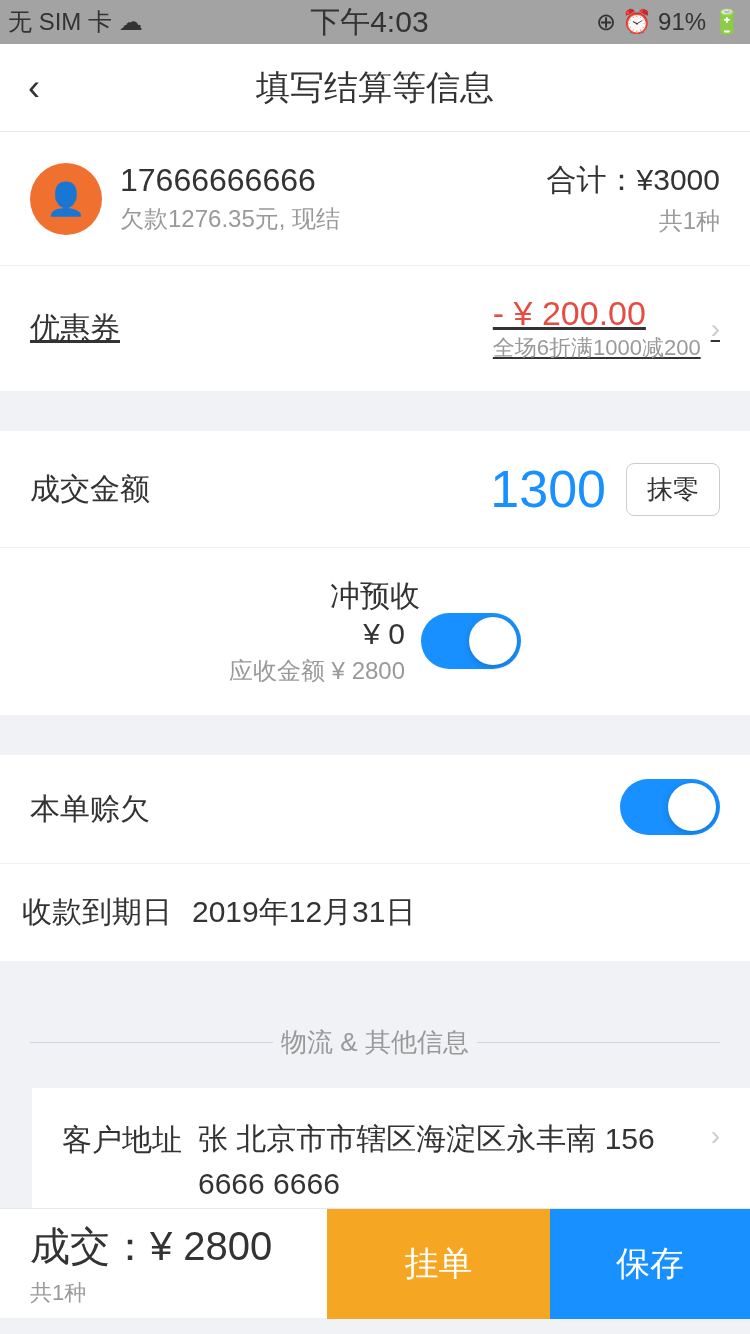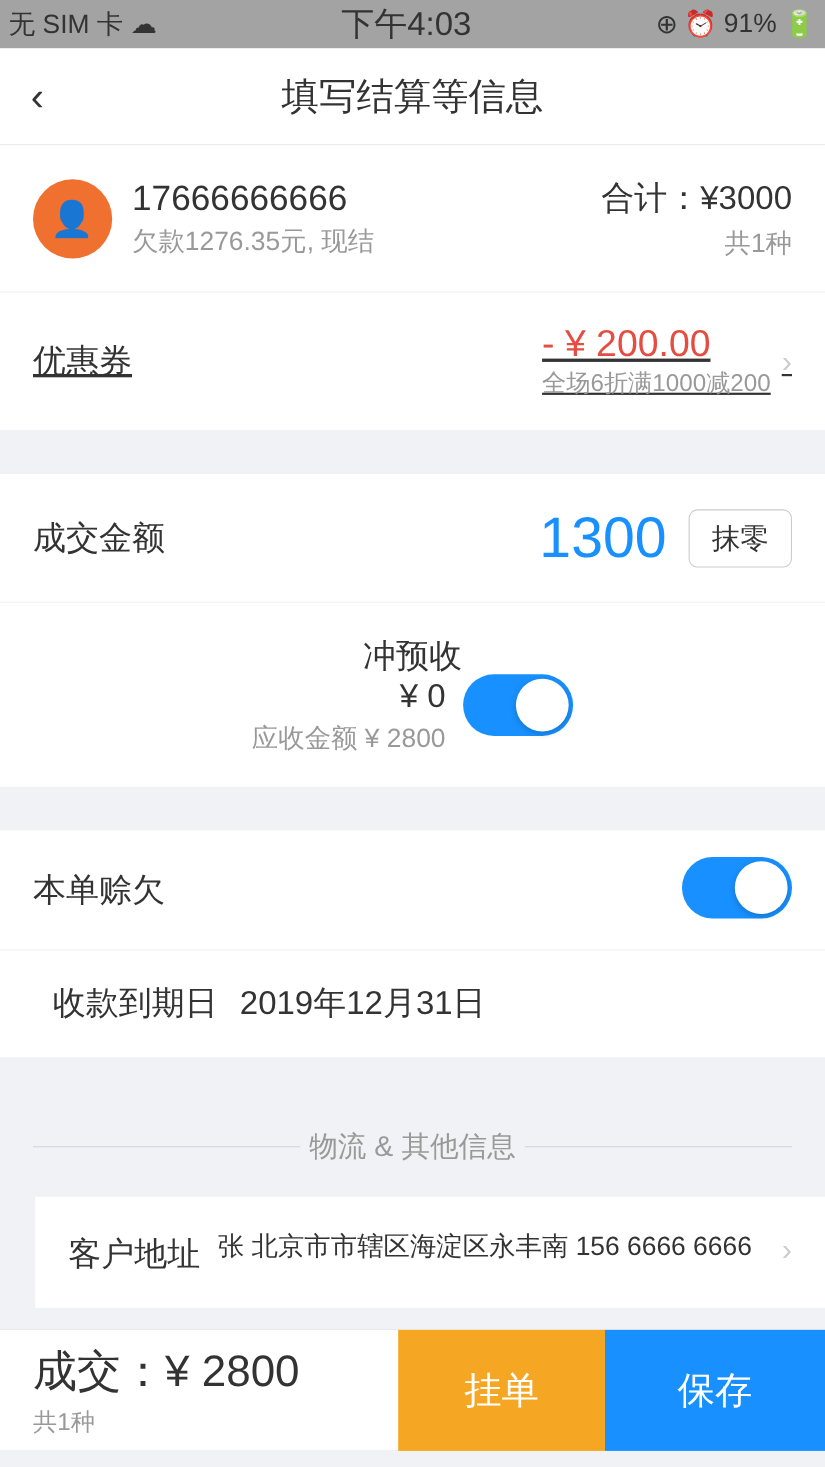--- a/index.html
+++ b/index.html
@@ -182,21 +182,21 @@
       padding: 28px 30px;
       display: flex;
       align-items: center;
       justify-content: space-between;
       margin-bottom: 0;
     }
 
     
     .due-date-row {
       background: #fff;
-      padding: 28px 48px;
+      padding: 28px 22px;
       display: flex;
       align-items: center;
       gap: 20px;
       border-top: 1px solid #f0f0f0;
     }
     .due-label { font-size: 30px; color: #333; }
     .due-value { font-size: 30px; color: #333; }
 
     
     .section-divider {
@@ -220,21 +220,21 @@
     
     .address-row {
       background: #fff;
       padding: 28px 30px;
       display: flex;
       align-items: flex-start;
       justify-content: space-between;
       margin-left: 32px;
     }
     .address-label { font-size: 30px; color: #333; min-width: 80px; padding-top: 4px; }
-    .address-value { font-size: 24px; color: #333; flex: 1; margin: 0 16px; line-height: 1.5; }
+    .address-value { font-size: 30px; color: #333; flex: 1; margin: 0 16px; line-height: 1.5; }
     .address-chevron { color: #ccc; font-size: 28px; padding-top: 4px; }
 
     
     .bottom-gray {
       background: #f0f2f5;
       height: 160px;
     }
 
     
     .bottom-bar {
@@ -252,21 +252,21 @@
       padding: 0 30px;
     }
     .bottom-deal { font-size: 28px; color: #333; }
     .bottom-deal span { font-size: 40px; font-weight: 500; }
     .bottom-count { font-size: 22px; color: #999; margin-top: 4px; }
     .bottom-actions {
       display: flex;
       height: 110px;
     }
     .btn-pending {
-      width: 188px;
+      width: 223px;
       height: 110px;
       background: #f5a623;
       display: flex;
       align-items: center;
       justify-content: center;
       font-size: 34px;
       color: #fff;
       cursor: pointer;
       font-weight: 500;
     }

